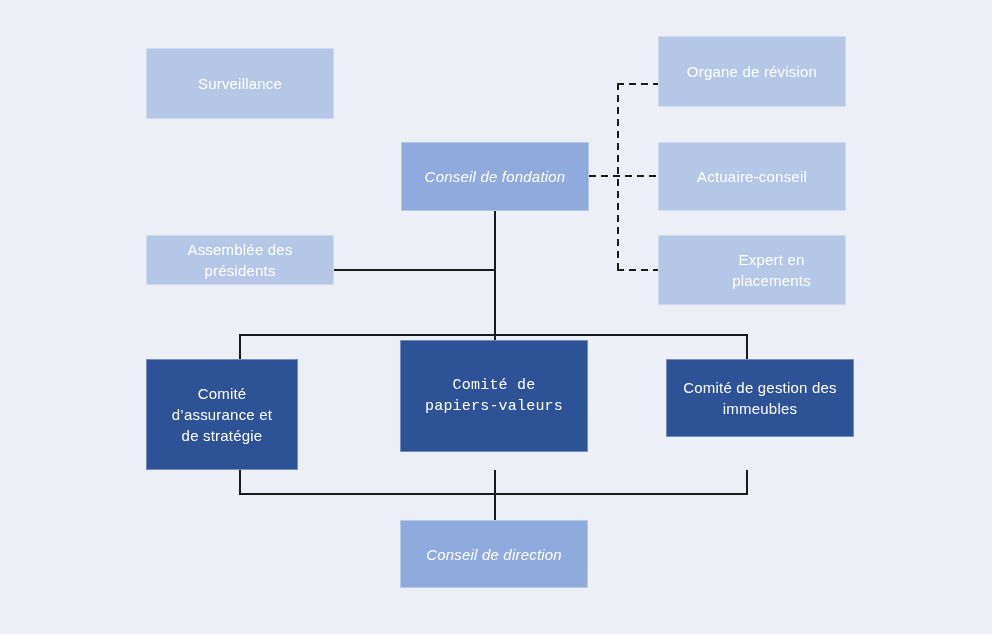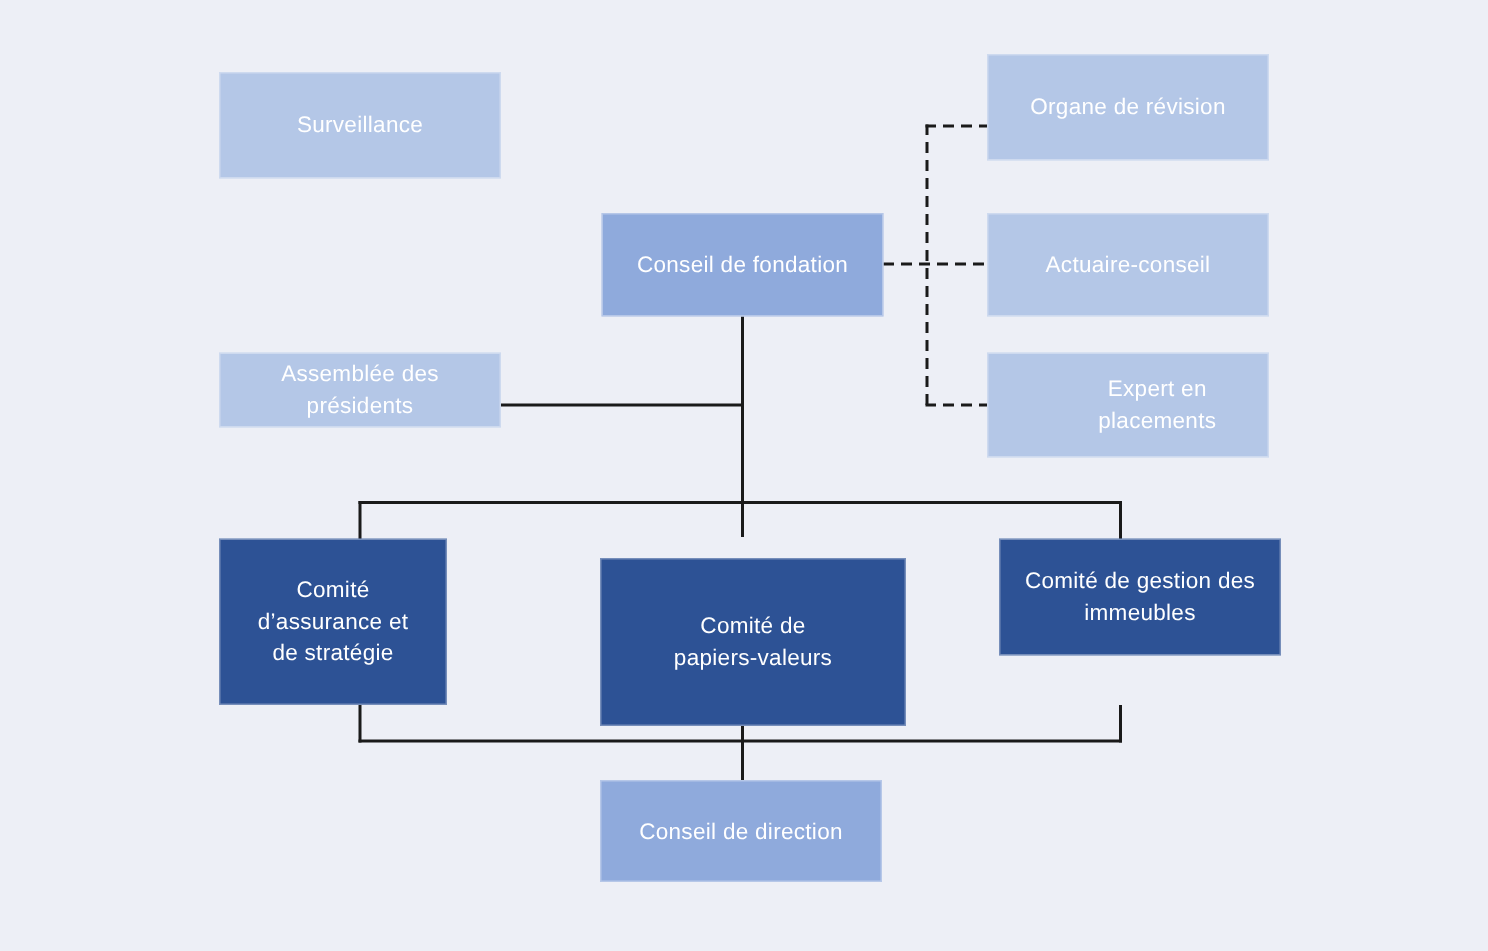--- a/index.html
+++ b/index.html
@@ -31,36 +31,36 @@
     color:var(--text);
     font-size:15px;
     line-height:1.4;
     white-space:pre-line;
     box-sizing:border-box;
     border:1px solid rgba(255,255,255,0.35);
     z-index:2;
     letter-spacing:0.2px;
   }
   .node.light{background:var(--box-light);}
-  .node.medium{background:var(--box-medium);}
+  .node.medium{background:var(--box-medium);font-style:italic;}
   .node.dark{background:var(--box-dark);}
   .line{position:absolute;z-index:1;}
   .solid{background:var(--line);}
   .dash-h{height:2px;background:repeating-linear-gradient(to right,var(--line) 0 7px,transparent 7px 12px);}
   .dash-v{width:2px;background:repeating-linear-gradient(to bottom,var(--line) 0 7px,transparent 7px 12px);}
 
   
   #n-surveillance{left:146px;top:48px;width:188px;height:71px;}
   #n-organe-revision{left:658px;top:36px;width:188px;height:71px;}
   #n-conseil-fondation{left:401px;top:142px;width:188px;height:69px;}
   #n-actuaire-conseil{left:658px;top:142px;width:188px;height:69px;}
   #n-assemblee-presidents{left:146px;top:235px;width:188px;height:50px;}
   #n-expert-placements{left:658px;top:235px;width:188px;height:70px;padding-left:39px;}
   #n-comite-assurance{left:146px;top:359px;width:152px;height:111px;}
-  #n-comite-papiers{left:400px;top:372px;width:204px;height:112px;}
+  #n-comite-papiers{left:400px;top:340px;width:188px;height:112px;font-family:Liberation Mono, monospace;}
   #n-comite-gestion{left:654px;top:359px;width:188px;height:78px;margin-left:12px;}
   #n-organe-direction{left:400px;top:520px;width:188px;height:68px;}
 </style>
 </head>
 <body>
 
 <div class="canvas">
 
   <div class="line solid" style="left:494px;top:211px;width:2px;height:147px;"></div>
   <div class="line solid" style="left:334px;top:269px;width:161px;height:2px;"></div>

